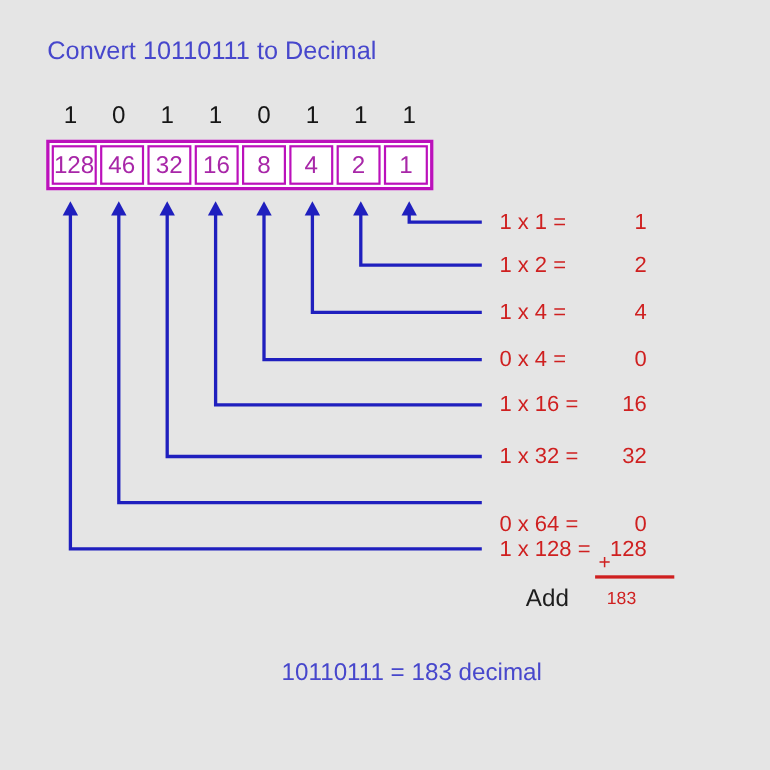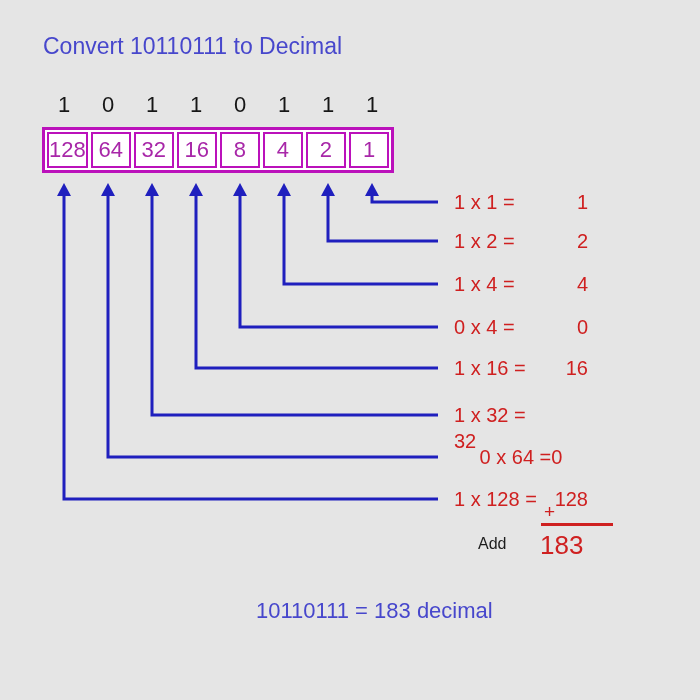--- a/index.html
+++ b/index.html
@@ -18,22 +18,22 @@
     flex:1;border:2px solid var(--magenta);display:flex;align-items:center;justify-content:center;
     font-size:22px;color:var(--cell-text);white-space:nowrap;overflow:visible;
   }
   .arrows{position:absolute;left:0;top:0;width:700px;height:700px;}
   .prow{
     position:absolute;left:454px;width:134px;height:26px;line-height:26px;
     display:flex;justify-content:space-between;color:var(--red);font-size:20px;white-space:nowrap;
   }
   .plus{position:absolute;left:544px;top:501px;font-size:19px;line-height:22px;color:var(--red);}
   .sum-line{position:absolute;left:541px;top:523px;width:72px;height:3px;background:var(--red);}
-  .add-label{position:absolute;left:478px;top:531px;font-size:16px;line-height:26px;color:#1d1d1d;}
-  .total{position:absolute;left:540px;top:533px;width:50px;text-align:left;font-size:26px;line-height:24px;color:var(--red);}
+  .add-label{position:absolute;left:478px;top:531px;font-size:22px;line-height:26px;color:#1d1d1d;}
+  .total{position:absolute;left:540px;top:533px;width:50px;text-align:center;font-size:16px;line-height:24px;color:var(--red);}
   .footer{position:absolute;left:222px;top:598px;font-size:22px;line-height:26px;color:var(--title-blue);white-space:nowrap;margin-left:34px;}
 </style>
 </head>
 <body>
 
 <div class="canvas">
   <div class="title">Convert 10110111 to Decimal</div>
 
   <div class="digits-row">
       <span class="digit">1</span>
@@ -41,21 +41,21 @@
       <span class="digit">1</span>
       <span class="digit">1</span>
       <span class="digit">0</span>
       <span class="digit">1</span>
       <span class="digit">1</span>
       <span class="digit">1</span>
     </div>
 
   <div class="pv-table">
       <div class="pv-cell">128</div>
-      <div class="pv-cell">64</div>
+      <div class="pv-cell">46</div>
       <div class="pv-cell">32</div>
       <div class="pv-cell">16</div>
       <div class="pv-cell">8</div>
       <div class="pv-cell">4</div>
       <div class="pv-cell">2</div>
       <div class="pv-cell">1</div>
     </div>
 
   <svg class="arrows" viewBox="0 0 700 700" xmlns="http://www.w3.org/2000/svg">
       <polyline points="438,202 372,202 372,195" fill="none" stroke="#1f1fbe" stroke-width="3"></polyline>
@@ -90,25 +90,25 @@
         <span>4</span>
       </div>
       <div class="prow" style="top: 314px;">
         <span>0 x 4 =</span>
         <span>0</span>
       </div>
       <div class="prow" style="top: 355px;">
         <span>1 x 16 =</span>
         <span>16</span>
       </div>
-      <div class="prow" style="top: 402px; flex-direction: column;">
+      <div class="prow" style="top: 402px;">
         <span>1 x 32 =</span>
         <span>32</span>
       </div>
-      <div class="prow" style="top: 444px; justify-content: center;">
+      <div class="prow" style="top: 464px;">
         <span>0 x 64 =</span>
         <span>0</span>
       </div>
       <div class="prow" style="top: 486px;">
         <span>1 x 128 =</span>
         <span>128</span>
       </div>
     </div>
 
   <div class="plus">+</div>

